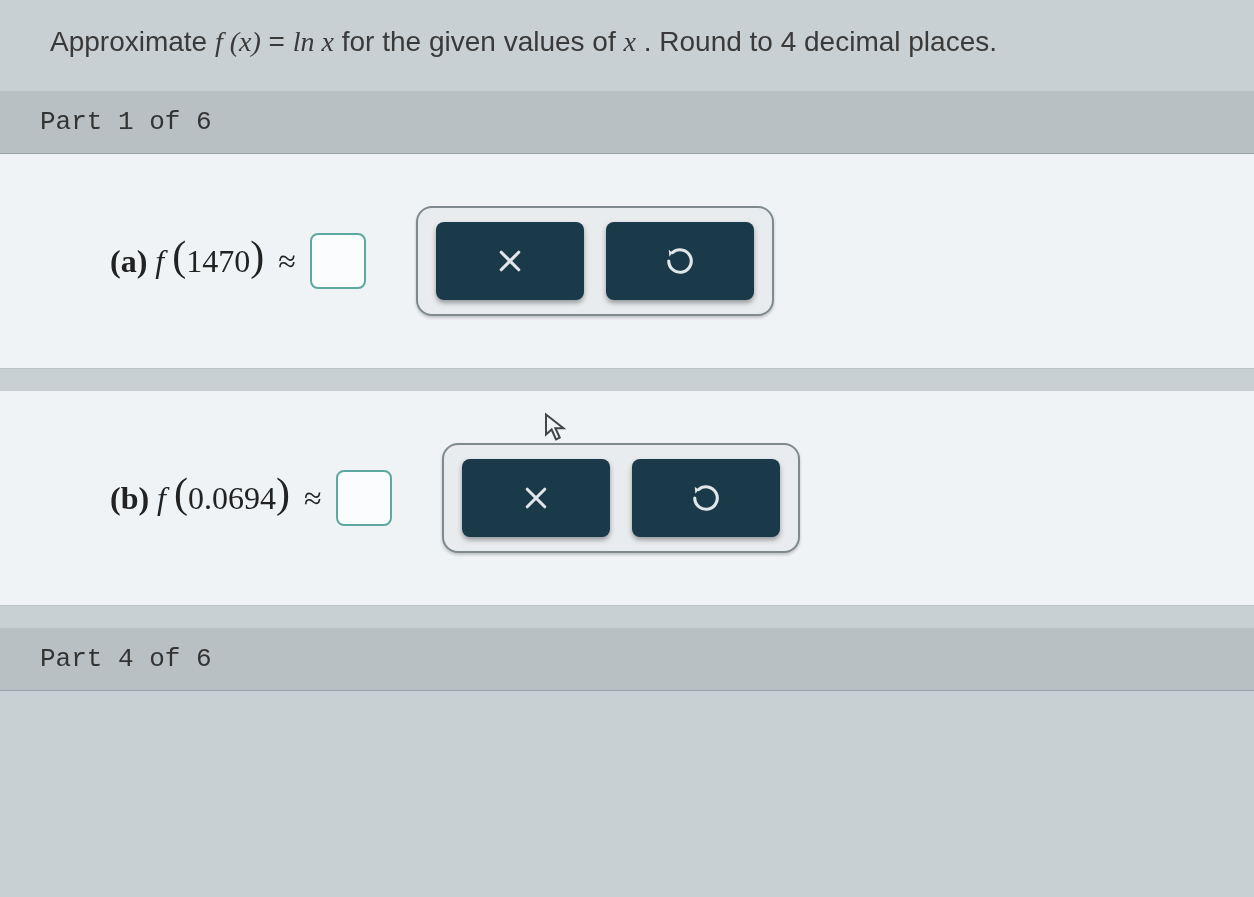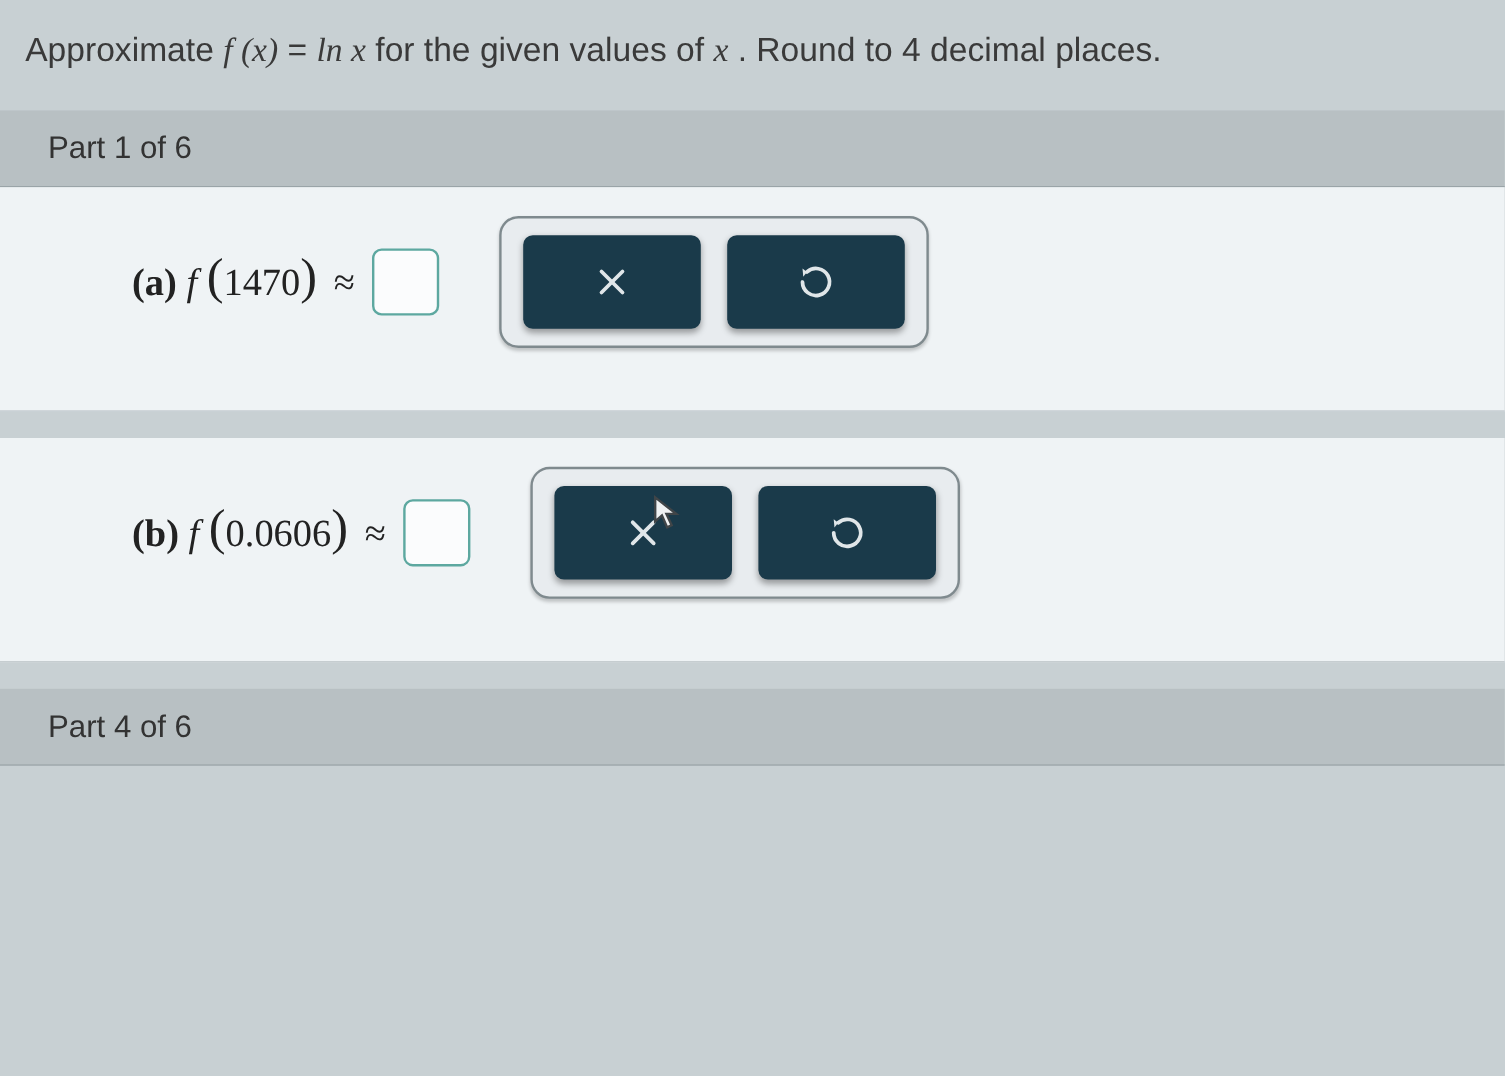--- a/index.html
+++ b/index.html
@@ -11,40 +11,41 @@
       font-family: "Segoe UI", Arial, sans-serif;
       background: #c8d0d3;
       width: 1254px;
       height: 897px;
       overflow: hidden;
       padding-top: 10px;
     }
     .question-text {
       font-size: 28px;
       color: #3a3a3a;
-      padding: 12px 32px 30px 21px;
+      padding: 12px 32px 30px 50px;
       line-height: 1.4;
     }
     .question-text .fn {
       font-family: "Times New Roman", serif;
       font-style: italic;
     }
     .part-container {
       margin-bottom: 22px;
     }
     .part-header {
       background: #b8c0c3;
       padding: 16px 40px;
       font-size: 26px;
       color: #333;
       border-bottom: 1px solid #9aa4a8;
+      font-family: Liberation Mono, monospace;
     }
     .part-body {
       background: #eff3f5;
-      padding: 24px 80px 52px 110px;
+      padding: 52px 80px 52px 110px;
       display: flex;
       align-items: center;
       gap: 50px;
       border-bottom: 1px solid #bcc4c8;
     }
     .expression {
       font-family: "Times New Roman", serif;
       font-size: 32px;
       color: #222;
       display: flex;
@@ -152,21 +153,21 @@
     </div>
   </div>
 </div>
 
 <div class="part-container">
   <div class="part-body">
     <div class="expression">
       <span>
         <span class="label-bold">(b)</span>
         <span class="fvar">f</span>
-        <span class="paren">(</span><span>0.0606</span><span class="paren">)</span>
+        <span class="paren">(</span><span>0.0694</span><span class="paren">)</span>
       </span>
       <span>≈</span>
       <input class="answer-input" type="text" value="" style="">
     </div>
     <div class="button-panel">
       <button class="panel-btn">
         <svg viewBox="0 0 24 24" fill="none" stroke="currentColor" stroke-width="2.5" stroke-linecap="round">
           <line x1="5" y1="5" x2="19" y2="19"></line>
           <line x1="19" y1="5" x2="5" y2="19"></line>
         </svg>

